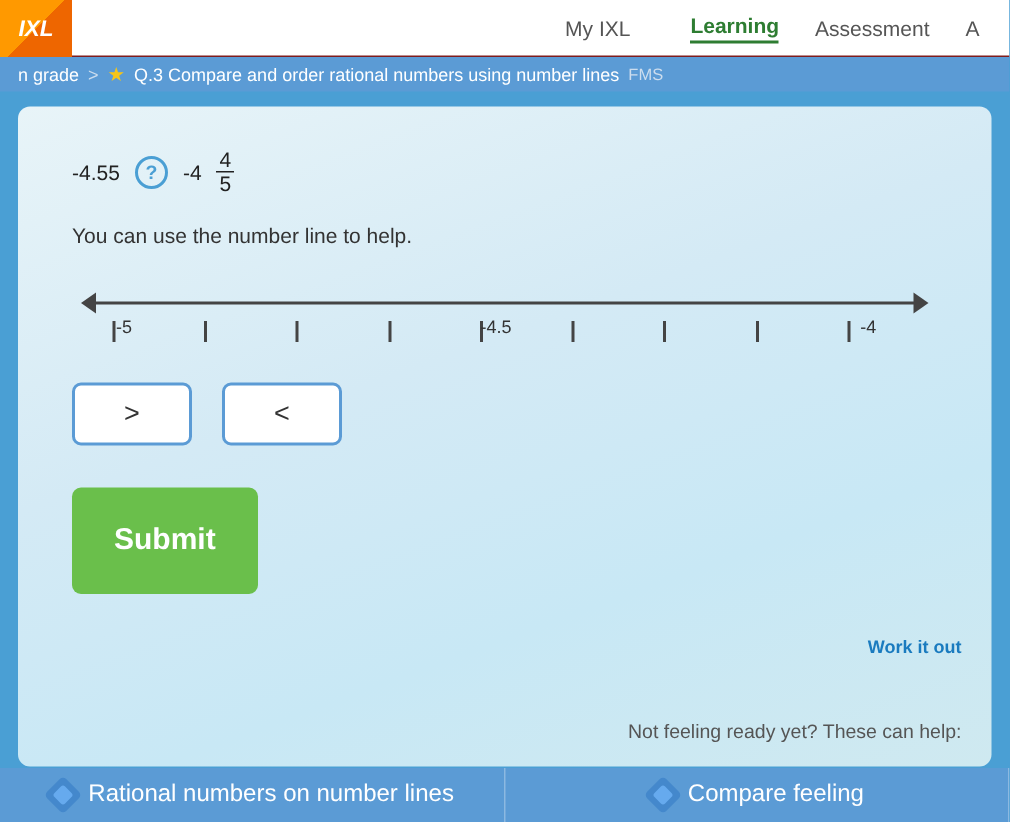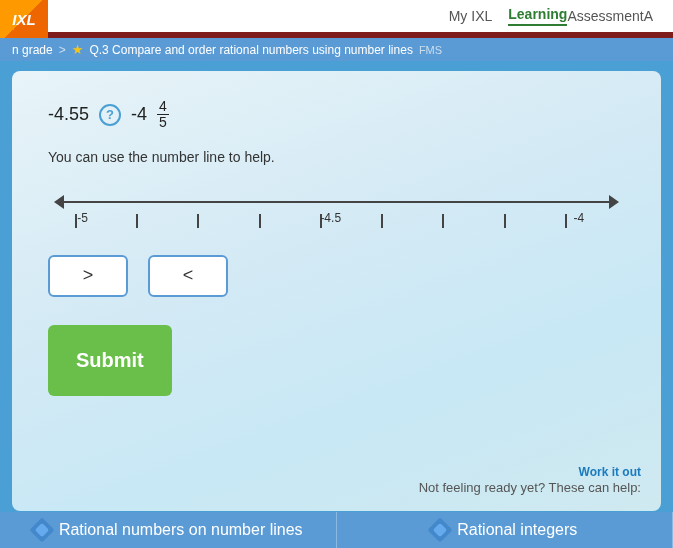--- a/index.html
+++ b/index.html
@@ -14,21 +14,21 @@
 
     
     .topnav {
       width: 100%;
       height: 38px;
       background: #fff;
       display: flex;
       align-items: center;
       justify-content: flex-end;
       padding-right: 20px;
-      border-bottom: 6px solid #7f1d1d;
+      border-bottom: 1px solid #7f1d1d;
       position: relative;
     }
     .topnav-logo {
       position: absolute;
       left: 0;
       top: 0;
       width: 48px;
       height: 38px;
       background: linear-gradient(135deg, #f90 50%, #e60 50%);
       display: flex;
@@ -36,20 +36,21 @@
       justify-content: center;
     }
     .topnav-logo span {
       font-weight: 900;
       font-size: 15px;
       color: #fff;
       font-style: italic;
     }
     .topnav-links {
       display: flex;
+      gap: 24px;
       align-items: center;
     }
     .topnav-links a {
       text-decoration: none;
       font-size: 14px;
       color: #555;
       cursor: pointer;
     }
     .topnav-links a.active {
       color: #2e7d32;
@@ -105,21 +106,21 @@
     
     .comparison-expr {
       display: flex;
       align-items: center;
       gap: 10px;
       margin-bottom: 18px;
       font-size: 18px;
       color: #222;
     }
     .expr-number {
-      font-size: 18px;
+      font-size: 14px;
     }
     .question-circle {
       width: 22px;
       height: 22px;
       border-radius: 50%;
       border: 2px solid #4a9fd4;
       display: flex;
       align-items: center;
       justify-content: center;
       font-size: 13px;
@@ -241,20 +242,21 @@
     .work-it-out-link {
       color: #1a7bbf;
       font-size: 12px;
       font-weight: bold;
       cursor: pointer;
       text-decoration: none;
     }
     .not-ready-text {
       font-size: 13px;
       color: #555;
+      margin-top: 40px;
     }
 
     
     .bottom-bar {
       position: absolute;
       bottom: 0;
       left: 0;
       width: 100%;
       height: 36px;
       background: #5b9bd5;
@@ -380,15 +382,15 @@
   <div class="bottom-resource">
     <div class="resource-gem">
       <div class="resource-gem-inner"></div>
     </div>
     <span>Rational numbers on number lines</span>
   </div>
   <div class="bottom-resource">
     <div class="resource-gem">
       <div class="resource-gem-inner"></div>
     </div>
-    <span>Rational integers</span>
+    <span>Compare feeling</span>
   </div>
 </div>
 
 </body></html>

